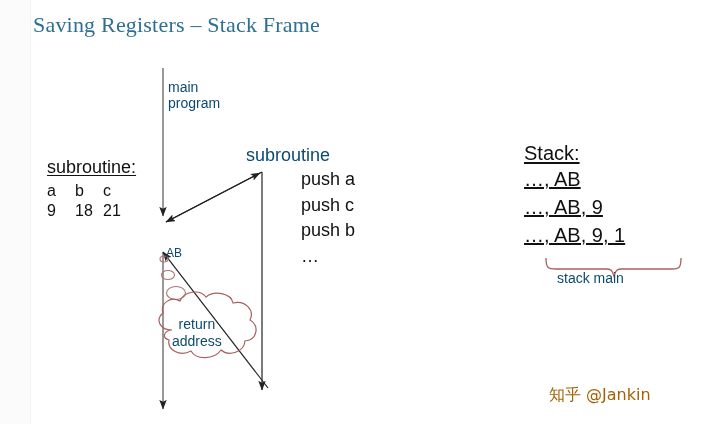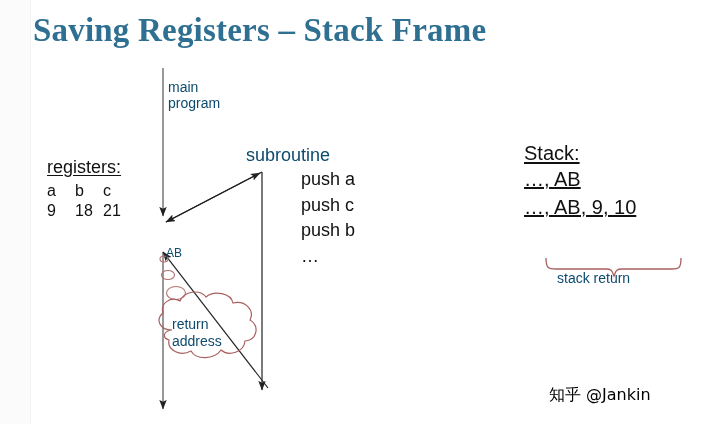--- a/index.html
+++ b/index.html
@@ -26,22 +26,22 @@
     width: 30px;
     height: 424px;
     background: #fbfbfb;
     border-right: 1px solid #f2f2f2;
   }
   #slide-title {
     position: absolute;
     left: 33px;
     top: 12px;
     font-family: "Liberation Serif", serif;
-    font-size: 33px;
-    font-weight: 700;
+    font-size: 22px;
+    font-weight: 400;
     color: #2e6f92;
     letter-spacing: 0.2px;
     white-space: nowrap;
   }
   .diagram-svg {
     position: absolute;
     left: 0;
     top: 0;
     width: 705px;
     height: 424px;
@@ -119,27 +119,28 @@
   #label-ab {
     left: 166px;
     top: 247px;
     font-size: 12px;
   }
   #label-return-address {
     left: 172px;
     top: 316px;
     font-size: 14px;
     line-height: 1.2;
+    text-align: center;
   }
   #watermark {
     position: absolute;
     left: 549px;
     top: 385px;
     font-size: 16px;
-    color: #000000;
+    color: #a16207;
     white-space: nowrap;
     font-family: "DejaVu Sans", sans-serif;
   }
 </style>
 </head>
 <body>
 
 <div id="slide">
 
   <div id="left-strip"></div>
@@ -193,21 +194,21 @@
 program</div>
 
   <div class="lbl" id="label-subroutine">subroutine</div>
 
   <div class="lbl" id="label-ab">AB</div>
 
   <div class="lbl" id="label-return-address">return
 address</div>
 
   <div id="registers-block">
-    <div id="registers-heading">registers:</div>
+    <div id="registers-heading">subroutine:</div>
     <table id="registers-table">
       <tbody>
           <tr>
         <td>a</td>
         <td>b</td>
         <td>c</td>
       </tr>
       <tr>
         <td>9</td>
         <td>18</td>
@@ -220,20 +221,21 @@
   <div id="push-block">
     <div>push a</div>
     <div>push c</div>
     <div>push b</div>
     <div>…</div>
   </div>
 
   <div id="stack-block">
     <div id="stack-heading">Stack:</div>
     <div class="stack-line">…, AB</div>
-    <div class="stack-line">…, AB, 9, 10</div>
+    <div class="stack-line">…, AB, 9</div>
+    <div class="stack-line">…, AB, 9, 1</div>
   </div>
 
-  <div class="lbl" id="label-stack-frame">stack return</div>
+  <div class="lbl" id="label-stack-frame">stack main</div>
 
   <div id="watermark">知乎 @Jankin</div>
 
 </div>
 
 </body></html>

